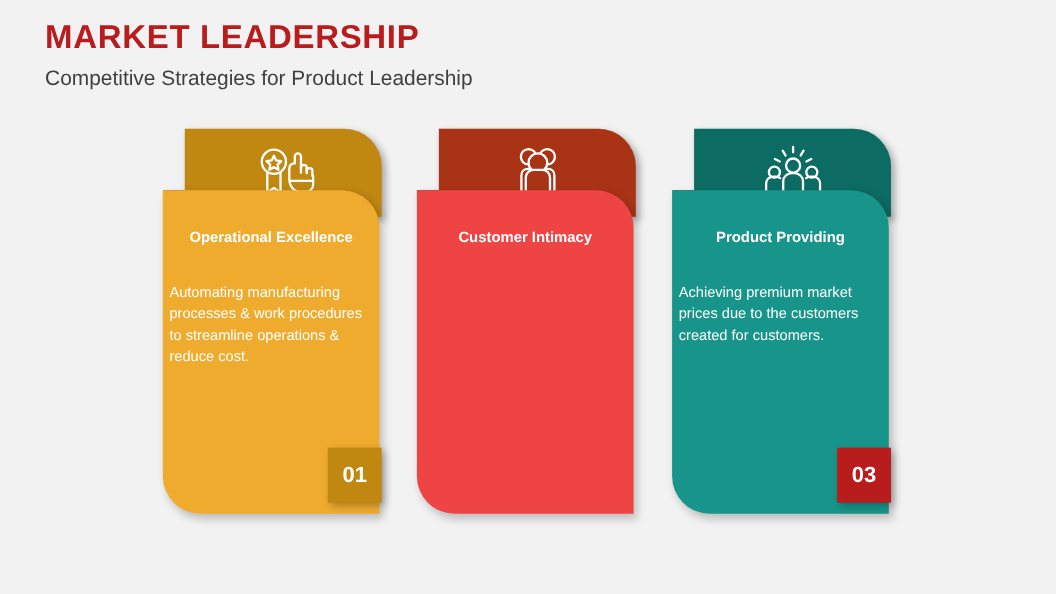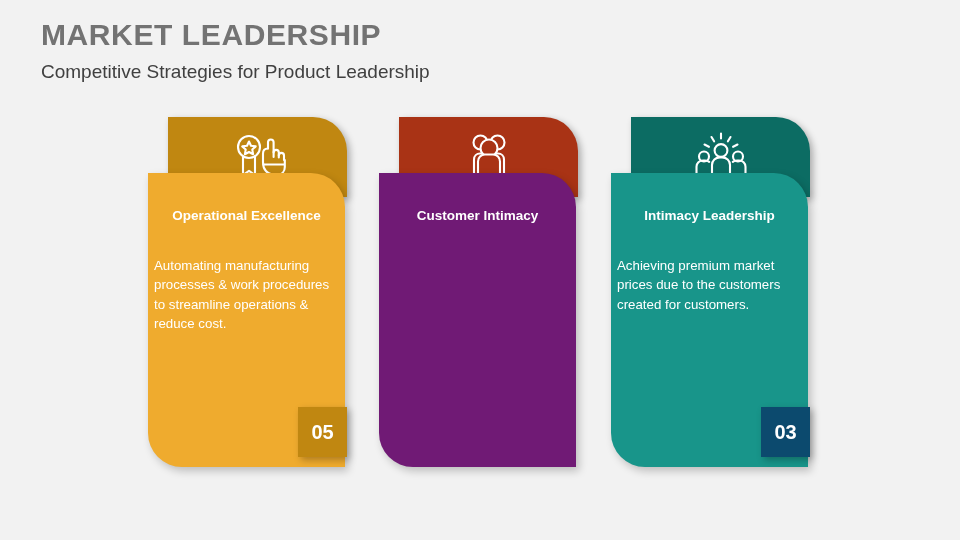--- a/index.html
+++ b/index.html
@@ -106,21 +106,21 @@
     display:flex;align-items:center;justify-content:center;
     z-index:2;
   }
   .icon svg{display:block;}
 </style>
 </head>
 <body style="background: rgb(242, 242, 242);">
 
 <div class="slide">
 
-  <div class="title" style="color: #737373;">MARKET LEADERSHIP</div>
+  <div class="title" style="color: #b91c1c;">MARKET LEADERSHIP</div>
   <div class="subtitle" style="color: rgb(64, 64, 64);">Competitive Strategies for Product Leadership</div>
 
   <div class="cards">
 
     <div class="card card-1">
       <div class="head" style="background: rgb(192, 135, 17);">
         <div class="icon">
           <svg width="56" height="52" viewBox="0 0 56 52" fill="none" stroke="#FFFFFF" stroke-width="2.1" stroke-linecap="round" stroke-linejoin="round">
             <circle cx="19" cy="16" r="11"></circle>
             <path d="M19 10.5l2 4.3 4.7.6-3.4 3.2.8 4.6-4.1-2.2-4.1 2.2.8-4.6-3.4-3.2 4.7-.6z"></path>
@@ -131,58 +131,58 @@
             <path d="M38 17.5c-3.2 0-5 2-5 5.2v8.5c0 7.2 4.2 12.3 10.8 12.3h3.8c4.6 0 7.2-3.2 7.2-7.6v-6.9"></path>
             <path d="M33.6 33.5h20.2"></path>
           </svg>
         </div>
       </div>
       <div class="fold" style="border-top-color: rgb(192, 135, 17); filter: brightness(0.62);"></div>
       <div class="body" style="background: rgb(239, 171, 46);">
         <div class="card-head-title">Operational Excellence</div>
         <div class="card-desc">Automating manufacturing processes &amp; work procedures to streamline operations &amp; reduce cost.</div>
       </div>
-      <div class="badge" style="background: rgb(192, 135, 17);">05</div>
+      <div class="badge" style="background: rgb(192, 135, 17);">01</div>
     </div>
 
     <div class="card card-2">
       <div class="head" style="background: rgb(169, 51, 21);">
         <div class="icon">
           <svg width="52" height="50" viewBox="0 0 52 50" fill="none" stroke="#FFFFFF" stroke-width="2.1" stroke-linecap="round" stroke-linejoin="round">
             <circle cx="17.5" cy="11.5" r="7"></circle>
             <circle cx="34.5" cy="11.5" r="7"></circle>
             <path d="M9.5 22.5h33V43h-33z" stroke="none"></path>
             <path d="M11 43V28.5c0-3.6 2.6-6 6-6h18c3.4 0 6 2.4 6 6V43"></path>
             <circle cx="26" cy="17" r="8.5" fill="#A93315"></circle>
             <path d="M15 45V30.5c0-4 3-7 7-7h8c4 0 7 3 7 7V45z" fill="#A93315"></path>
           </svg>
         </div>
       </div>
       <div class="fold" style="border-top-color: rgb(169, 51, 21); filter: brightness(0.62);"></div>
-      <div class="body" style="background: #701a75;">
+      <div class="body" style="background: #ef4444;">
         <div class="card-head-title">Customer Intimacy</div>
       </div>
     </div>
 
     <div class="card card-3">
       <div class="head" style="background: rgb(12, 108, 99);">
         <div class="icon">
           <svg width="60" height="50" viewBox="0 0 60 50" fill="none" stroke="#FFFFFF" stroke-width="2.1" stroke-linecap="round" stroke-linejoin="round">
             <path d="M30 2.5v5M20.5 6l2.6 4.3M39.5 6l-2.6 4.3M13.5 13.5l4.4 2.3M46.5 13.5l-4.4 2.3"></path>
             <circle cx="30" cy="19.5" r="6.4"></circle>
             <path d="M21 43.5V34c0-4.4 3.6-7.6 8-7.6h2c4.4 0 8 3.2 8 7.6v9.5"></path>
             <circle cx="13" cy="25.5" r="5"></circle>
             <path d="M5.5 43.5v-7.8c0-3.6 2.9-6.2 6.4-6.2h2.2c1.6 0 3 .5 4.1 1.4"></path>
             <circle cx="47" cy="25.5" r="5"></circle>
             <path d="M54.5 43.5v-7.8c0-3.6-2.9-6.2-6.4-6.2h-2.2c-1.6 0-3 .5-4.1 1.4"></path>
           </svg>
         </div>
       </div>
       <div class="fold" style="border-top-color: rgb(12, 108, 99); filter: brightness(0.62);"></div>
       <div class="body" style="background: rgb(24, 149, 138);">
-        <div class="card-head-title">Intimacy Leadership</div>
+        <div class="card-head-title">Product Providing</div>
         <div class="card-desc">Achieving premium market prices due to the customers created for customers.</div>
       </div>
-      <div class="badge" style="background: #0c4a6e;">03</div>
+      <div class="badge" style="background: #b91c1c;">03</div>
     </div>
 
   </div>
 </div>
 
 </body></html>

